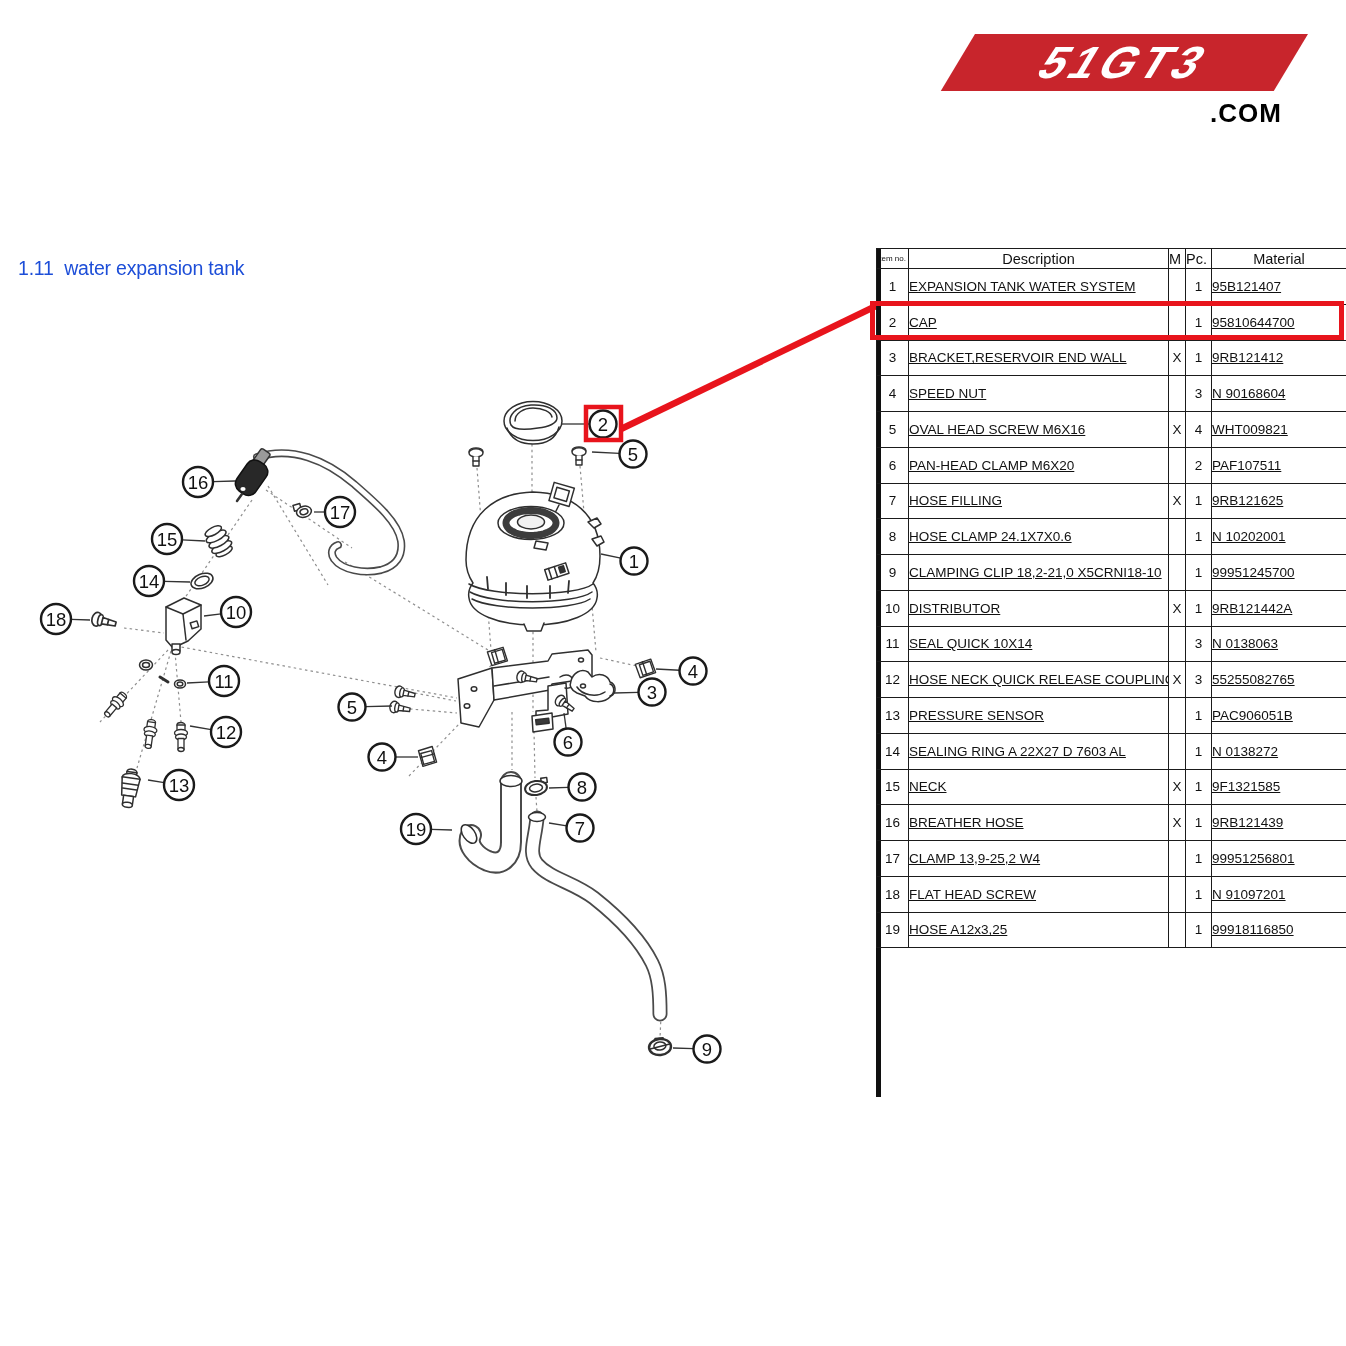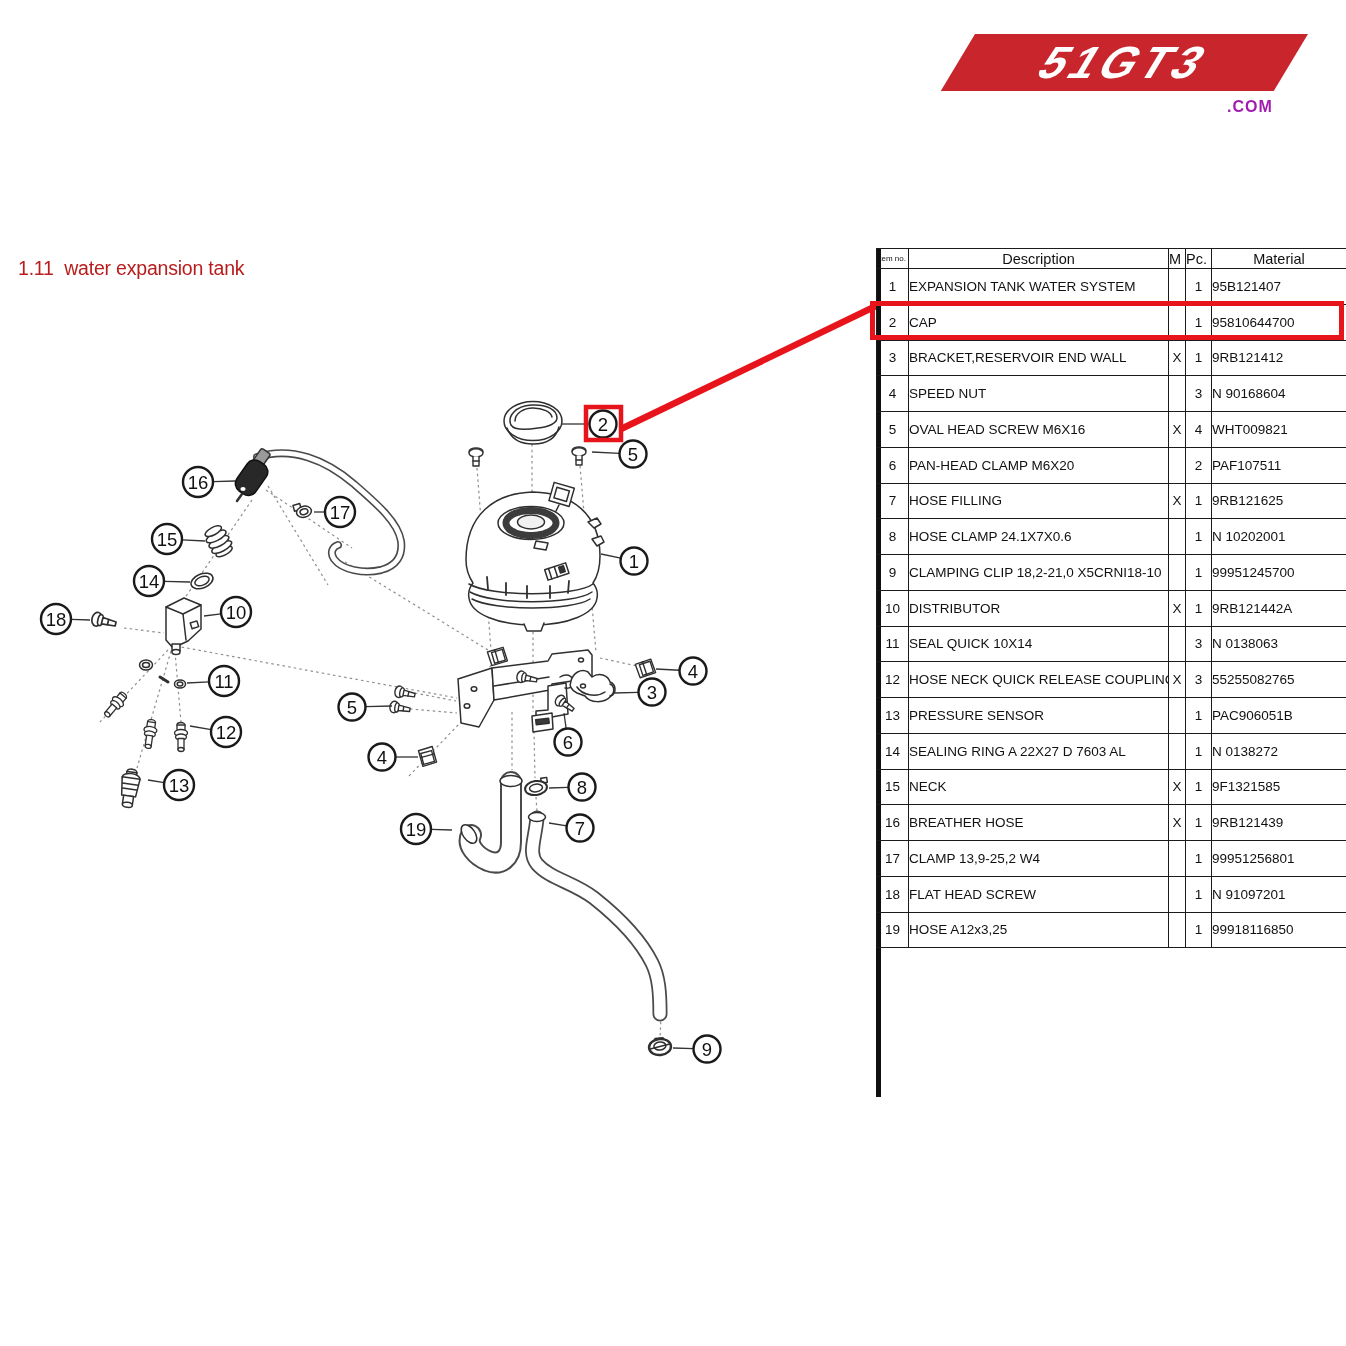--- a/index.html
+++ b/index.html
@@ -1,41 +1,41 @@
 <!DOCTYPE html>
 <html><head>
 <meta charset="utf-8">
 <style>
   html,body{margin:0;padding:0;background:#fff;}
   .page{position:relative;width:1346px;height:1346px;background:#fff;overflow:hidden;
         font-family:"Liberation Sans",sans-serif;color:#111;}
   .title{position:absolute;left:18px;top:257px;font-size:19.5px;letter-spacing:-0.2px;
-         white-space:pre;color:#b91c1c;}
+         white-space:pre;color:#1d4ed8;}
   
   .logo-band{position:absolute;left:975px;top:34px;width:333px;height:57px;background:#c8252c;
              transform:skewX(-31deg);transform-origin:left top;display:flex;align-items:center;
              justify-content:center;}
   .logo-brand{color:#fff;font-size:45px;font-weight:bold;letter-spacing:5px;line-height:1;}
-  .logo-tld{position:absolute;left:1210px;top:98px;width:80px;text-align:center;
-            font-size:16px;font-weight:bold;color:#a21caf;letter-spacing:1px;}
+  .logo-tld{position:absolute;left:1210px;top:98px;width:80px;text-align:left;
+            font-size:26px;font-weight:bold;color:#000000;letter-spacing:1px;}
   
   svg.diagram{position:absolute;left:0;top:0;z-index:1;}
   
   .tbar{position:absolute;left:876px;top:248px;width:5px;height:849px;background:#101010;z-index:2;}
   table.parts{position:absolute;left:876px;top:248px;width:470px;border-collapse:collapse;
               table-layout:fixed;z-index:2;}
   table.parts td,table.parts th{border:1.5px solid #1b1b1b;padding:0;overflow:hidden;
               white-space:nowrap;font-weight:normal;background:transparent;}
   table.parts thead tr{height:20px;margin-top:45px;}
   table.parts tbody tr{height:35.75px;}
   th.h-item{font-size:8px;text-align:left;padding-left:1px;}
   th.h-desc,th.h-mat{font-size:14.5px;text-align:center;padding-left:4px;}
   th.h-m,th.h-pc{font-size:14.5px;text-align:left;padding-left:1px;}
   td.c-no,td.c-m,td.c-pc{font-size:13.5px;text-align:center;}
-  td.c-desc,td.c-mat{font-size:13.5px;text-align:left;padding-left:5px;}
+  td.c-desc,td.c-mat{font-size:13.5px;text-align:left;padding-left:5px;text-decoration:underline;}
   .row2box{position:absolute;left:870px;top:301px;width:474px;height:39px;
            border:5px solid #e8141c;box-sizing:border-box;z-index:4;pointer-events:none;}
 </style>
 </head>
 <body>
 
 <div class="page">
 
   <div class="title">1.11  water expansion tank</div>
 

